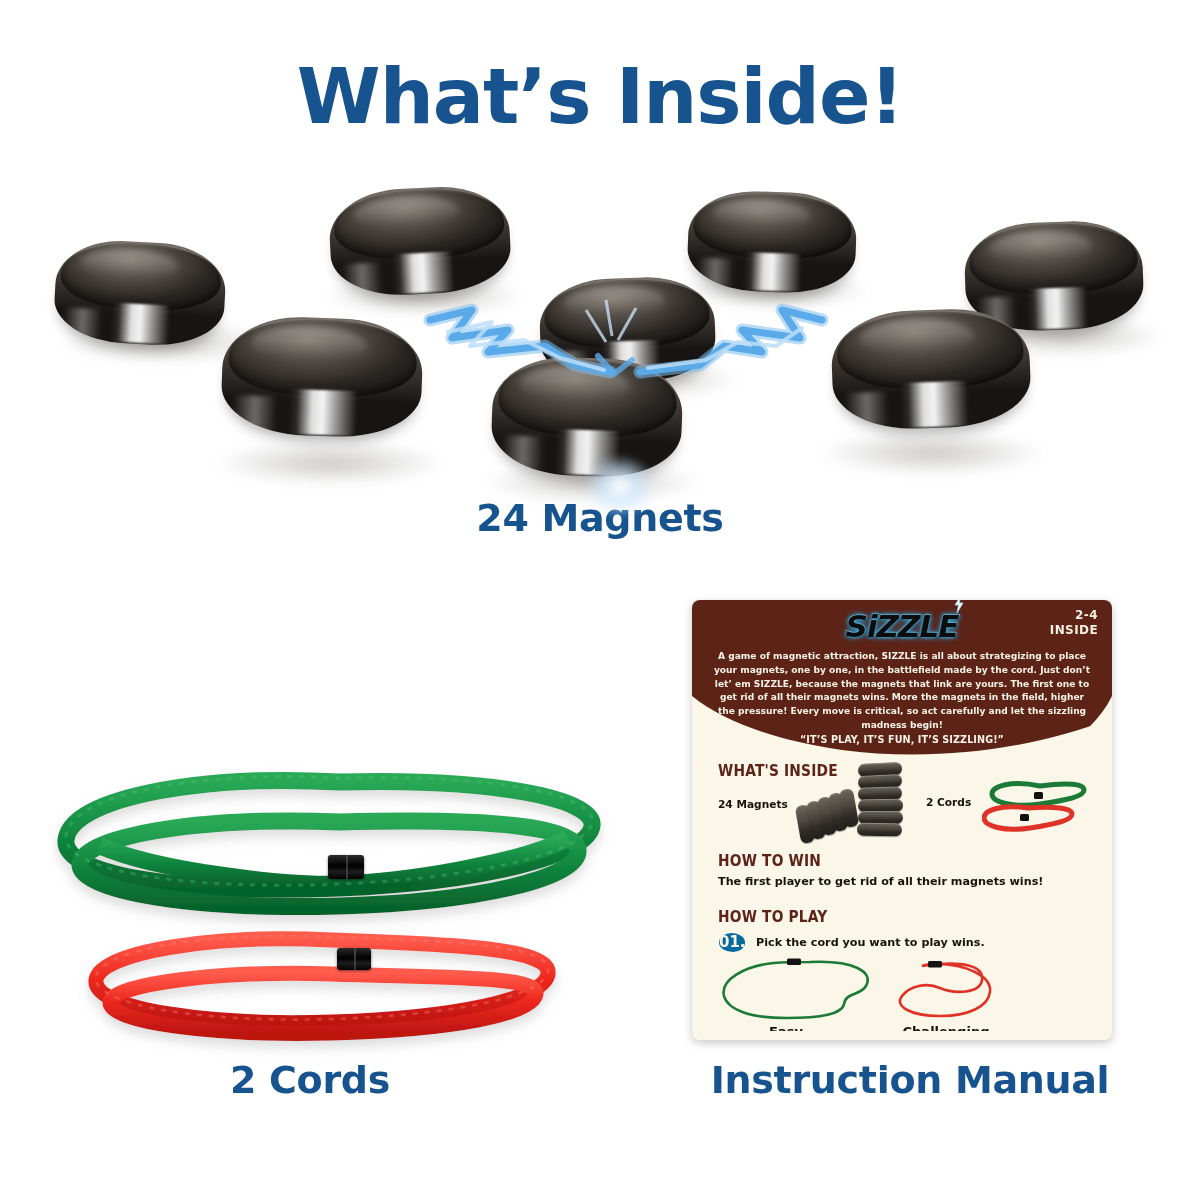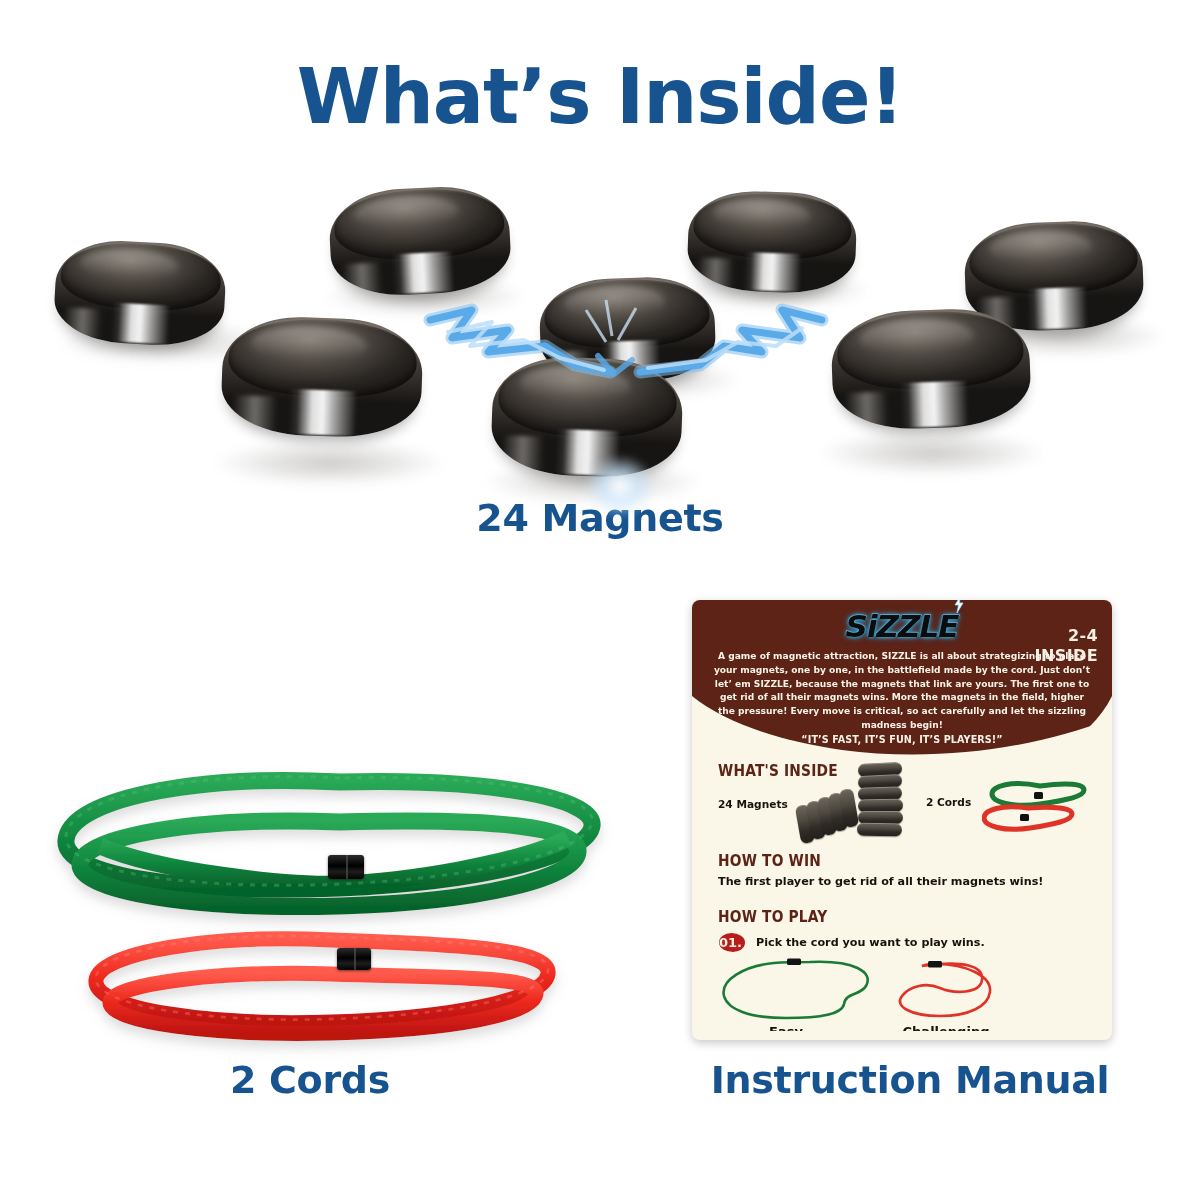--- a/index.html
+++ b/index.html
@@ -129,23 +129,23 @@
     text-shadow:
       0 0 2px #6fd4f5, 0 0 4px #3aaee0, 0 0 7px #1f7fb8,
       1px 1px 0 #0a0a0a, -1px 1px 0 #0a0a0a;
     -webkit-text-stroke:1.1px #7fdcfb;
     paint-order:stroke fill;
   }
   .logo-bolt{
     position:absolute; left:62%; top:-11px; width:14px; height:16px;
   }
   .players{
-    position:absolute; right:14px; top:26px;
+    position:absolute; right:14px; top:8px;
     text-align:right; color:#f6f0e2;
-    font-size:16px; font-weight:bold; line-height:1.25;
+    font-size:12px; font-weight:bold; line-height:1.25;
     font-family:"DejaVu Sans","Liberation Sans",sans-serif;
     letter-spacing:.4px;
   }
   .blurb{
     position:absolute; left:20px; top:50px; width:380px;
     text-align:center; color:#f7f2e6;
     font-size:9.1px; line-height:1.52; font-weight:bold;
     font-family:"DejaVu Sans","Liberation Sans",sans-serif;
   }
   .blurb .tag{ font-size:9.6px; letter-spacing:.1px; }
@@ -161,23 +161,23 @@
     font-size:11.2px; font-weight:bold;
     font-family:"DejaVu Sans","Liberation Sans",sans-serif;
   }
   .item-label{
     position:absolute; color:#18120c;
     font-size:10.6px; font-weight:bold;
     font-family:"DejaVu Sans","Liberation Sans",sans-serif;
   }
   .step-badge{
     position:absolute; width:26px; height:19px;
-    background:#b91c1c; color:#faf3df;
+    background:#0369a1; color:#faf3df;
     border-radius:48% 52% 46% 54% / 50% 50% 50% 50%;
-    font-size:13px; font-weight:bold; line-height:19px; 
+    font-size:15px; font-weight:bold; line-height:19px; 
     font-family:"DejaVu Sans","Liberation Sans",sans-serif;
   }
 
   .mini-stack{ position:absolute; }
   .mini-disc{
     position:absolute;
     background:linear-gradient(180deg,#6d675d 0%,#4c473f 42%,#302c27 68%,#22201c 100%);
     border-radius:8px;
     box-shadow:inset 0 1px 0 rgba(190,188,180,.45), 0 1px 1px rgba(0,0,0,.35);
   }
@@ -349,21 +349,21 @@
       </svg>
     </div>
 
     <div class="players">
       <div>2-4</div>
       <div>INSIDE</div>
     </div>
 
     <div class="blurb">
       <div>A game of magnetic attraction, SIZZLE is all about strategizing to place your magnets, one by one, in the battlefield made by the cord. Just don’t let’ em SIZZLE, because the magnets that link are yours. The first one to get rid of all their magnets wins. More the magnets in the field, higher the pressure! Every move is critical, so act carefully and let the sizzling madness begin!</div>
-      <div class="tag">“IT’S FAST, IT’S FUN, IT’S PLAYERS!”</div>
+      <div class="tag">“IT’S PLAY, IT’S FUN, IT’S SIZZLING!”</div>
     </div>
 
     <div class="sec-head" style="left:26px; top:162px;">WHAT'S INSIDE</div>
 
     <div class="item-label" style="left:26px; top:198px;">24 Magnets</div>
 
     <div class="mini-stack" style="left:104px; top:163px; width:126px; height:78px;">
 
       <div class="mini-disc" style="left:62px; top:0px;  width:44px; height:13px; transform:rotate(-3deg);"></div>
       <div class="mini-disc" style="left:62px; top:12px; width:44px; height:13px; transform:rotate(-3deg);"></div>

